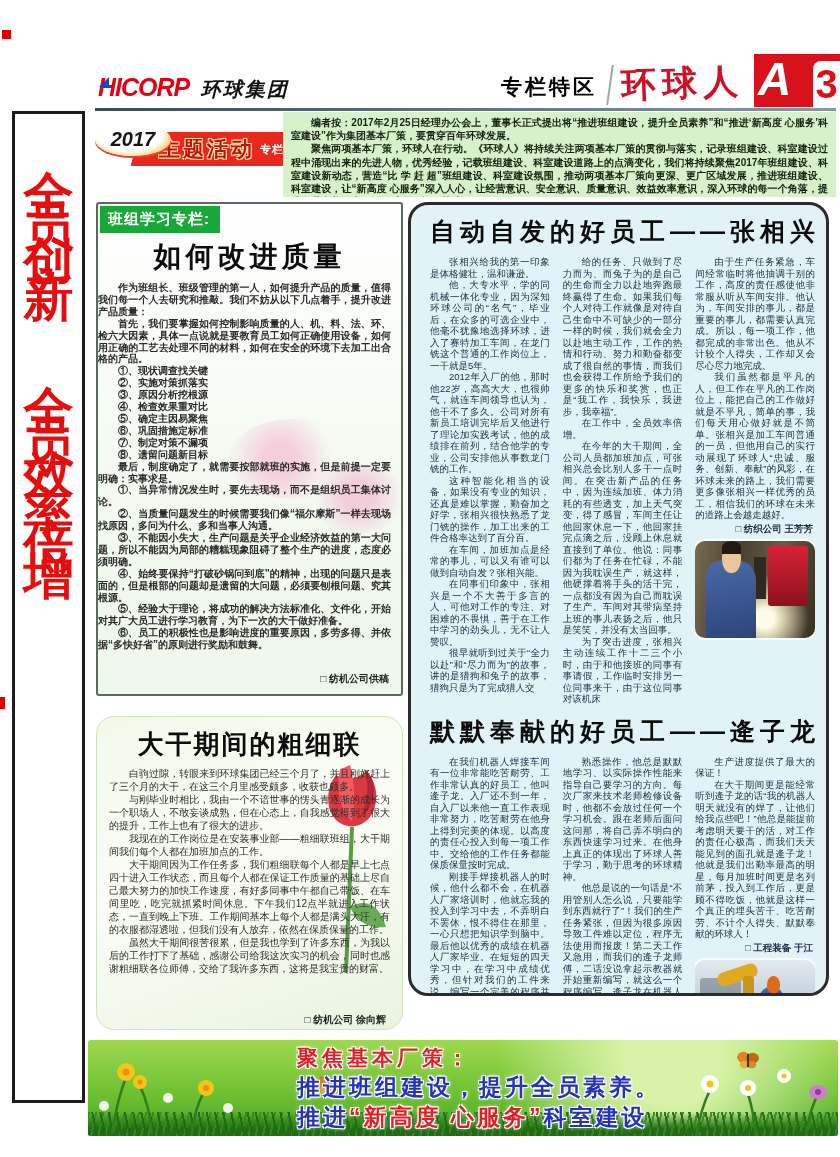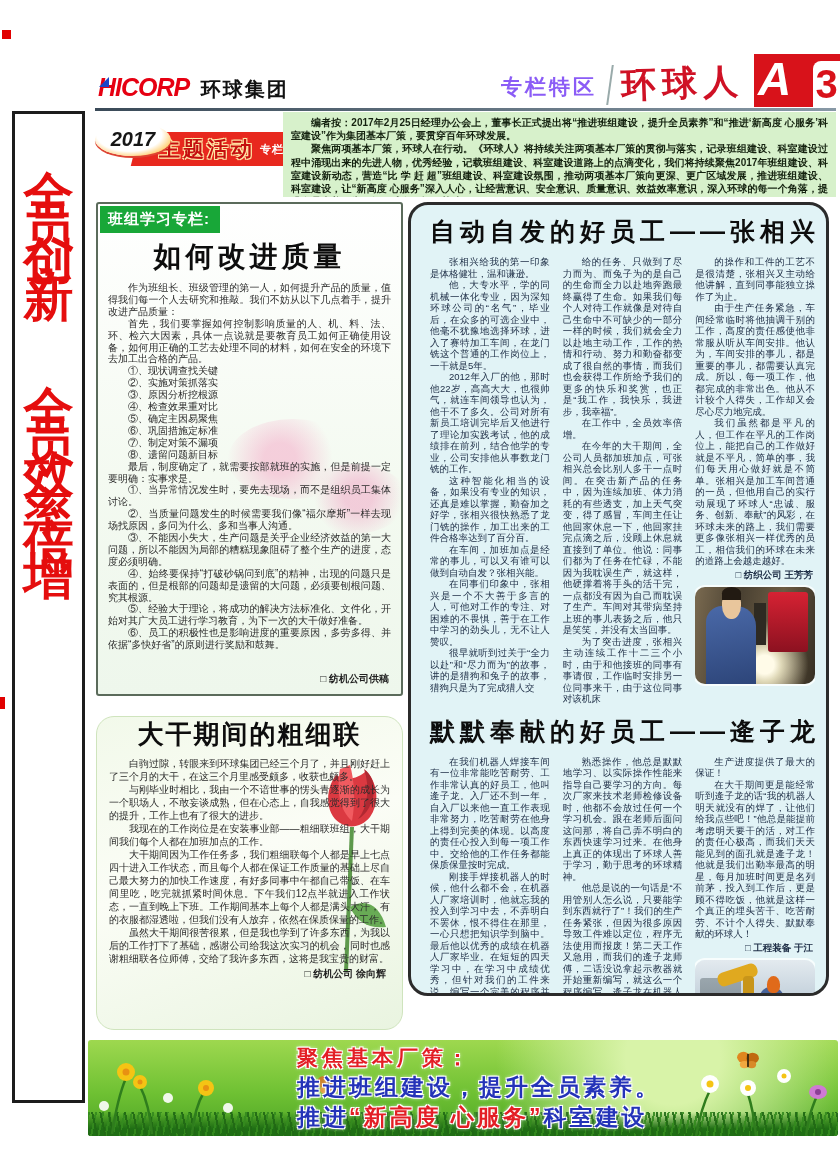--- a/index.html
+++ b/index.html
@@ -10,23 +10,23 @@
   
   .reg-mark { position:absolute; background:#e10000; }
   .rm1 { left:2px; top:30px; width:9px; height:9px; }
   .rm2 { left:0; top:697px; width:5px; height:12px; }
 
   
   .masthead { position:absolute; left:95px; top:52px; width:745px; height:55px; }
   .logo { position:absolute; left:3px; bottom:4px; white-space:nowrap; }
   .logo-en { font-size:25px; font-weight:900; font-style:italic; color:#e60012; letter-spacing:-1px; position:relative; }
   .logo-blue { position:absolute; left:1px; top:4px; width:10px; height:10px; background:#1b46c8; clip-path:polygon(0 100%,100% 0,100% 100%); }
-  .logo-cn { font-size:20px; font-weight:900; color:#111; margin-left:7px; letter-spacing:2px; }
+  .logo-cn { font-size:20px; font-weight:900; color:#111; margin-left:7px; letter-spacing:2px;font-style:italic; }
   .mast-right { position:absolute; right:0; bottom:0; display:flex; align-items:flex-end; }
-  .edition { font-family:"Liberation Serif", serif; font-size:21px; font-weight:900; color:#8b5cf6; letter-spacing:3px; margin-bottom:6px; }
+  .edition { font-family:"Liberation Serif", serif; font-size:21px; font-weight:900; color:#000000; letter-spacing:3px; margin-bottom:6px; }
   .mast-divider { width:2px; height:40px; background:#9aa; margin:0 10px 2px 12px; transform:skewX(-8deg); }
   .paper-name { font-family:"Liberation Serif", serif; font-size:35px; font-weight:900; color:#cf1125; letter-spacing:6px; transform:rotate(-2deg); margin-right:10px; margin-bottom:0; }
   .page-no { position:relative; width:86px; height:53px; background:#d8121a; }
   .pn-letter { position:absolute; left:4px; top:-2px; color:#fff; font-size:46px; font-weight:900; font-style:italic; }
   .pn-digit { position:absolute; right:0; bottom:0; width:27px; height:46px; background:#fff; color:#d8121a; font-size:40px; font-weight:900; line-height:46px; text-align:center; border-radius:8px 0 0 0; }
   .mast-rule { position:absolute; left:95px; top:108px; width:741px; height:3px; background:linear-gradient(90deg,#3a4a58,#8899a6); }
 
   
   .theme-badge { position:absolute; left:95px; top:120px; width:215px; height:50px; }
   .tb-banner { position:absolute; left:40px; top:12px; width:172px; height:34px; background:#e8281e; transform:skewX(-14deg); display:flex; align-items:center; justify-content:center; }
@@ -41,37 +41,37 @@
   
   .editor-note { position:absolute; left:283px; top:112px; width:553px; height:85px; background:#d7f1cb; padding:4px 8px 3px 8px; overflow:hidden; }
   .note-p { font-size:10px; font-weight:700; color:#14220f; line-height:13.2px; text-align:justify; text-indent:2em; }
 
   
   .vertical-slogan { position:absolute; left:12px; top:111px; width:73px; height:992px; border:3px solid #1c1c1c; background:#fff; overflow:hidden; }
   .vs-text { writing-mode:vertical-rl; font-family:"Liberation Serif", serif; font-weight:900; font-size:50px; color:#e50e0e; letter-spacing:33px; line-height:67px; padding-top:16px; margin:0 auto; height:100%; }
 
   
   .body-text p { font-size:10px; color:#2b2b2b; line-height:11.9px; text-align:justify; text-indent:2em; }
-  .sig { font-size:10px; font-weight:700; color:#222; text-align:right; }
+  .sig { font-size:10px; font-weight:700; color:#222; text-align:right;margin-top:36px; }
 
   
   .quality-box { position:absolute; left:96px; top:202px; width:307px; height:494px; border:2px solid #5b6b5b; border-radius:3px;
     background:linear-gradient(180deg,#ffffff 0%,#f4faf1 55%,#eef7ec 100%); overflow:hidden; }
   .q-badge { position:absolute; left:2px; top:2px; background:#18a738; color:#fff; font-size:15px; font-weight:900; padding:4px 10px 4px 8px; letter-spacing:1px; }
   .q-title { margin-top:34px; text-align:center; font-size:28px; font-weight:900; color:#0d0d0d; letter-spacing:4px; }
-  .quality-box .body-text { padding:6px 10px 0 10px; position:relative; z-index:2; }
+  .quality-box .body-text { padding:6px 10px 0 0; position:relative; z-index:2;font-weight:bold; }
   .quality-box .sig { position:absolute; right:12px; bottom:8px; z-index:2; }
   .flower { position:absolute; border-radius:50%; z-index:1; }
   .f1 { left:130px; top:215px; width:130px; height:80px; background:radial-gradient(circle at 40% 50%, rgba(244,170,200,.55) 0 18%, rgba(255,255,255,0) 60%); }
   .f2 { left:200px; top:260px; width:110px; height:70px; background:radial-gradient(circle at 55% 45%, rgba(240,150,190,.45) 0 20%, rgba(255,255,255,0) 62%); }
 
   
   .cuxilian-box { position:absolute; left:96px; top:716px; width:307px; height:314px; border-radius:18px; border:1px solid #cfe4bd;
     background:linear-gradient(160deg,#f2f9ea 0%,#fbfdf6 45%,#e9f4e0 100%); overflow:hidden; }
-  .c-title { text-align:center; font-size:26px; font-weight:900; color:#0d0d0d; letter-spacing:2px; position:relative; z-index:2; }
+  .c-title { margin-top:10px; text-align:center; font-size:26px; font-weight:900; color:#0d0d0d; letter-spacing:2px; position:relative; z-index:2; }
   .cuxilian-box .body-text { padding:5px 12px 0 12px; position:relative; z-index:2; }
   .cuxilian-box .body-text p { line-height:13px; }
   .cuxilian-box .sig { padding:2px 16px 0 0; position:relative; z-index:2; }
   .tulip-art { position:absolute; right:6px; top:40px; z-index:1; opacity:.9; }
 
   
   .right-box { position:absolute; left:408px; top:202px; width:421px; height:794px; background:#e1f3f6; border:3px solid #2b2b2b; border-radius:20px; padding:10px 11px 8px 19px; overflow:hidden; }
   .r-title { text-align:center; font-size:25px; font-weight:900; color:#0d0d0d; letter-spacing:5px; white-space:nowrap; }
   .cols { display:flex; gap:13px; margin-top:8px; }
   .col { flex:1 1 0; overflow:hidden; }
@@ -223,21 +223,20 @@
             <p>很早就听到过关于“全力以赴”和“尽力而为”的故事，讲的是猎狗和兔子的故事，猎狗只是为了完成猎人交</p>
           </div>
         <div class="col">
             <p>给的任务、只做到了尽力而为、而兔子为的是自己的生命而全力以赴地奔跑最终赢得了生命。如果我们每个人对待工作就像是对待自己生命中不可缺少的一部分一样的时候，我们就会全力以赴地主动工作，工作的热情和行动、努力和勤奋都变成了很自然的事情，而我们也会获得工作所给予我们的更多的快乐和奖赏，也正是“我工作，我快乐，我进步，我幸福”。</p>
             <p>在工作中，全员效率倍增。</p>
             <p>在今年的大干期间，全公司人员都加班加点，可张相兴总会比别人多干一点时间。在突击新产品的任务中，因为连续加班、体力消耗的有些透支，加上天气突变，得了感冒，车间主任让他回家休息一下，他回家挂完点滴之后，没顾上休息就直接到了单位。他说：同事们都为了任务在忙碌，不能因为我耽误生产，就这样，他硬撑着将手头的活干完，一点都没有因为自己而耽误了生产。车间对其带病坚持上班的事儿表扬之后，他只是笑笑，并没有太当回事。</p>
             <p>为了突击进度，张相兴主动连续工作十二三个小时，由于和他接班的同事有事请假，工作临时安排另一位同事来干，由于这位同事对该机床</p>
           </div>
         <div class="col">
           <div>
-              <p>的操作和工件的工艺不是很清楚，张相兴又主动给他讲解，直到同事能独立操作了为止。</p>
               <p>由于生产任务紧急，车间经常临时将他抽调干别的工作，高度的责任感使他非常服从听从车间安排。他认为，车间安排的事儿，都是重要的事儿，都需要认真完成。所以，每一项工作，他都完成的非常出色。他从不计较个人得失，工作却又会尽心尽力地完成。</p>
               <p>我们虽然都是平凡的人，但工作在平凡的工作岗位上，能把自己的工作做好就是不平凡，简单的事，我们每天用心做好就是不简单。张相兴是加工车间普通的一员，但他用自己的实行动展现了环球人“忠诚、服务、创新、奉献”的风彩，在环球未来的路上，我们需要更多像张相兴一样优秀的员工，相信我们的环球在未来的道路上会越走越好。</p>
             </div>
           <div class="sig">□ 纺织公司 王芳芳</div>
           <div class="photo photo1">
             <div class="p1-machine"></div>
             <div class="p1-person"></div>
             <div class="p1-head"></div>
             <div class="p1-hair"></div>
           </div>

